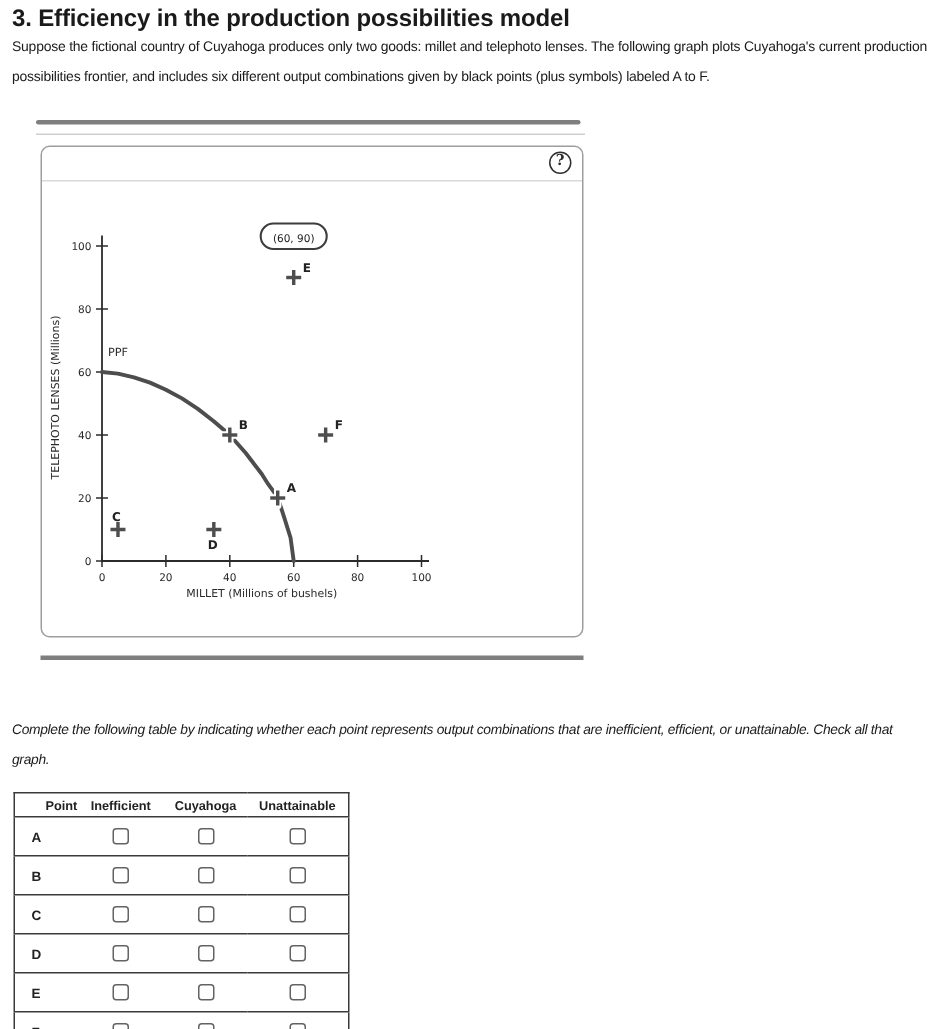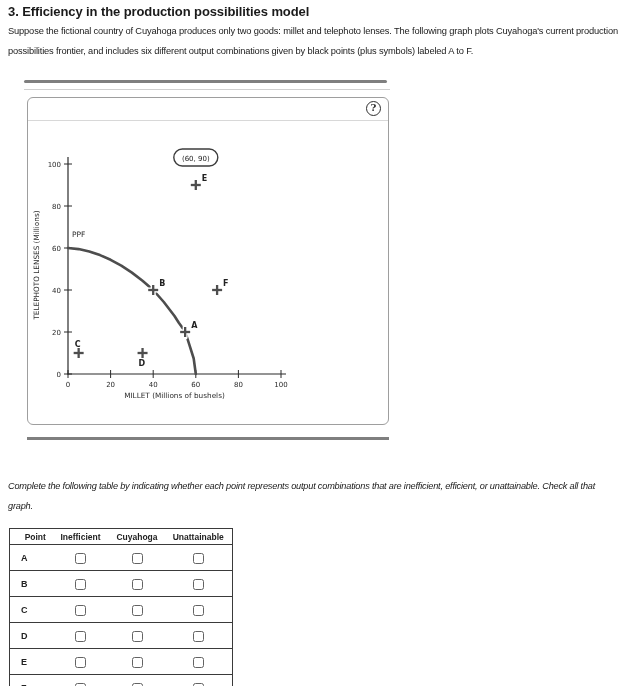--- a/index.html
+++ b/index.html
@@ -1,38 +1,38 @@
 <!DOCTYPE html>
 <html><head>
 <meta charset="utf-8">
 <style>
   html,body{margin:0;padding:0;}
   body{
     width:624px;height:686px;position:relative;overflow:hidden;
     background:#ffffff;color:#1a1a1a;
     font-family:"Liberation Sans", sans-serif;
   }
-  .title{position:absolute;left:8px;top:4px;font-size:13px;font-weight:bold;letter-spacing:-0.1px;}
+  .title{position:absolute;left:8px;top:4px;font-size:16px;font-weight:bold;letter-spacing:-0.1px;}
   .intro{position:absolute;left:8px;top:21px;width:614px;font-size:9.3px;line-height:20px;letter-spacing:-0.15px;}
   .rule-top{position:absolute;left:24px;top:80px;width:363px;height:3px;background:#7f7f7f;border-radius:2px;}
   .rule-thin{position:absolute;left:24px;top:89px;width:366px;height:1px;background:#cfcfcf;}
   .graph-card{position:absolute;left:27px;top:97px;width:362px;height:328px;border:1px solid #9e9e9e;
     border-radius:6px;background:#fff;box-sizing:border-box;}
   .card-header{height:22px;border-bottom:1px solid #d8d8d8;position:relative;}
   .help-icon{position:absolute;right:7px;top:3px;width:15px;height:15px;box-sizing:border-box;
     border:1.6px solid #2f2f2f;border-radius:50%;color:#2f2f2f;cursor:pointer;
     font-family:"DejaVu Serif", serif;font-size:10px;font-weight:bold;text-align:center;line-height:12px;}
   svg.chart{display:block;font-family:"DejaVu Sans", sans-serif;}
   .rule-bottom{position:absolute;left:27px;top:437px;width:362px;height:3px;background:#7f7f7f;}
   .instruction{position:absolute;left:8px;top:476px;width:614px;font-size:9.2px;font-style:italic;
     line-height:20px;letter-spacing:-0.2px;}
   table.answers{position:absolute;left:9px;top:528px;width:223px;border-collapse:collapse;table-layout:fixed;
     border:1.2px solid #3a3a3a;background:#fff;}
   table.answers thead th{height:15px;font-size:8.5px;font-weight:bold;padding:0;color:#222;}
-  table.answers thead th.point-col{text-align:center;padding-left:9px;}
+  table.answers thead th.point-col{text-align:right;padding-left:9px;}
   table.answers tbody tr{border-top:1px solid #3a3a3a;}
   table.answers tbody th{font-size:9px;font-weight:bold;text-align:left;padding-left:11px;height:23px;color:#222;}
   table.answers td{text-align:center;height:23px;padding:0;}
   .cb{display:inline-block;width:9px;height:9px;border:1.5px solid #636363;border-radius:2.5px;
     background:#fff;cursor:pointer;vertical-align:middle;}
 </style>
 </head>
 <body>
 
 <div class="title">3. Efficiency in the production possibilities model</div>

